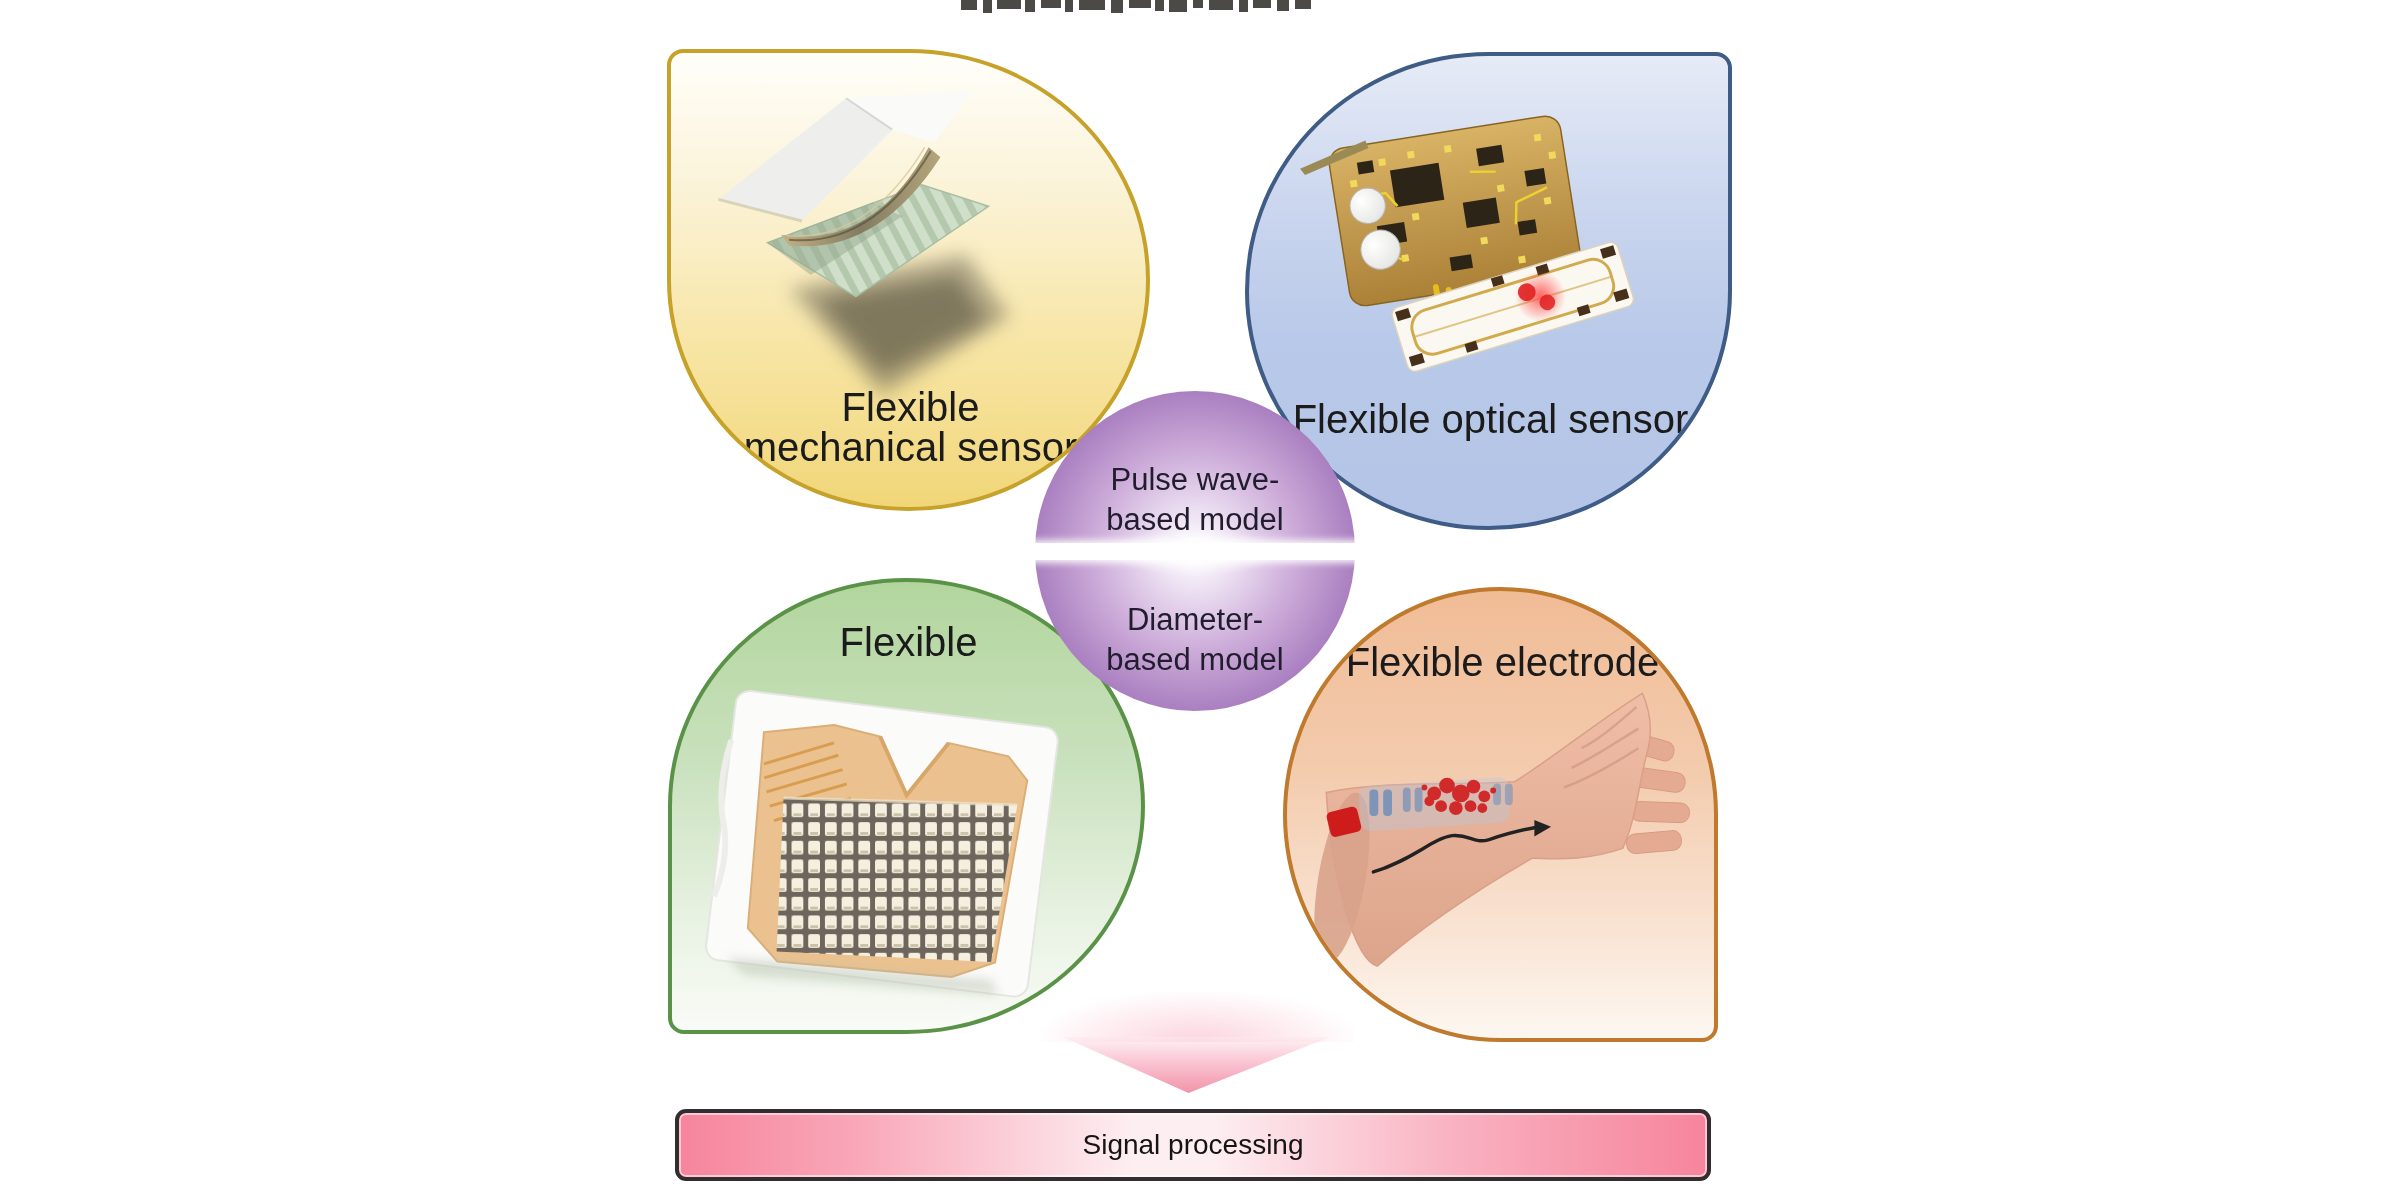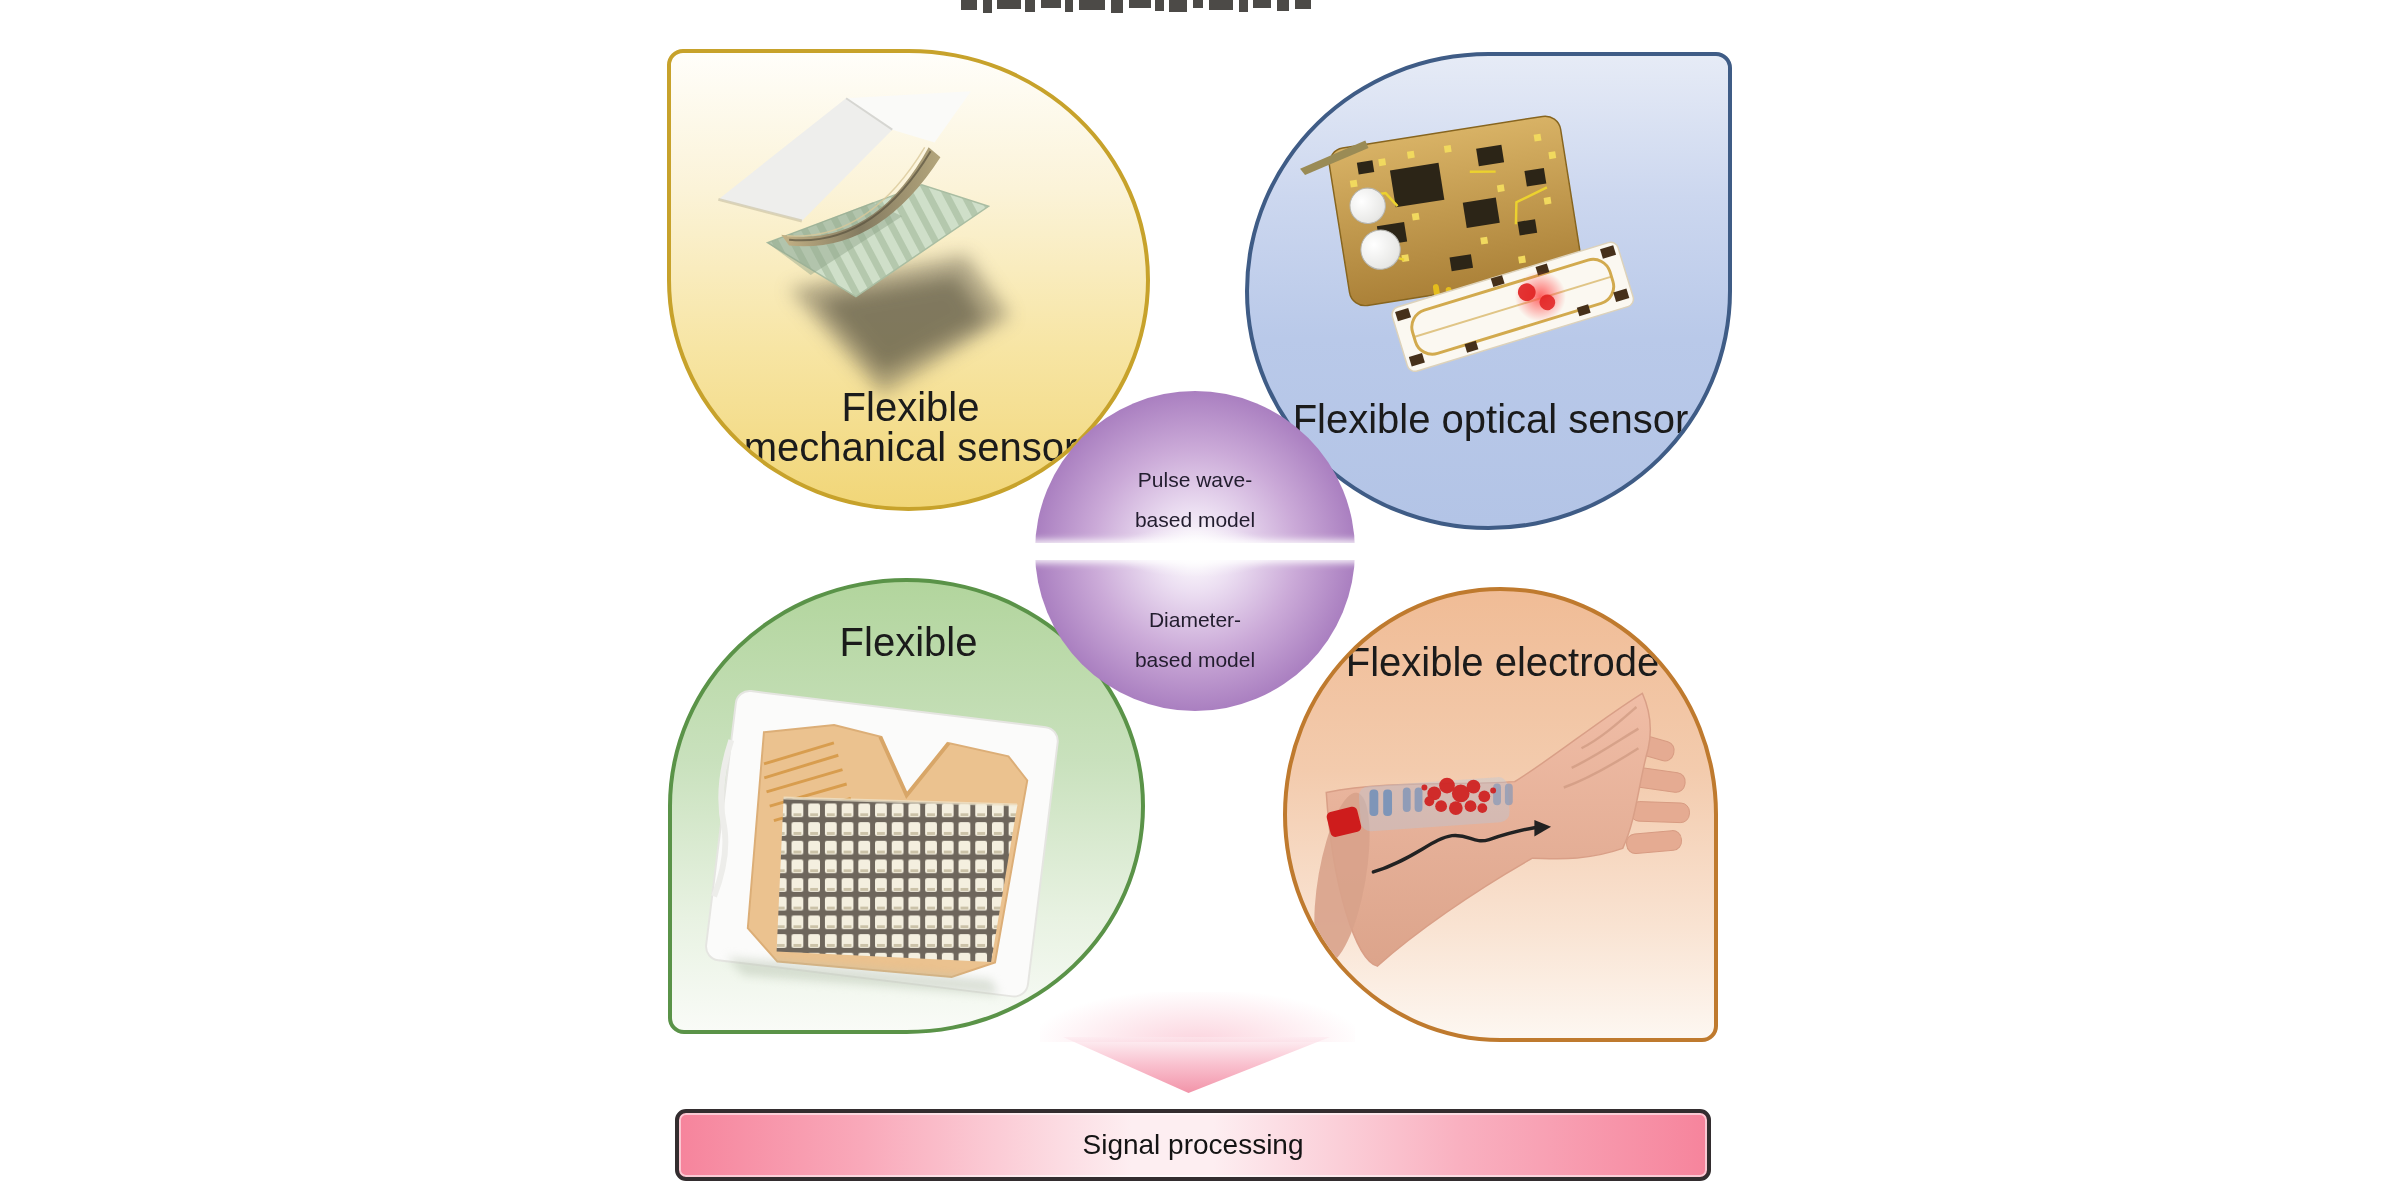--- a/index.html
+++ b/index.html
@@ -46,21 +46,21 @@
   }
   #center-divider{
     position:absolute;left:-4px;right:-4px;top:152px;height:17px;background:#ffffff;z-index:1;
     box-shadow:0 0 7px 3px rgba(255,255,255,0.9);
   }
   #center-flare{
     position:absolute;left:50%;top:136px;width:170px;height:50px;transform:translateX(-50%);
     background:radial-gradient(closest-side,rgba(255,255,255,1),rgba(255,255,255,0));z-index:2;
   }
   .center-text{
-    position:absolute;left:0;right:0;text-align:center;font-size:21px;line-height:40px;
+    position:absolute;left:0;right:0;text-align:center;font-size:31px;line-height:40px;
     color:#221d2e;z-index:3;
   }
   #center-top-text{top:69px;}
   #center-bottom-text{top:189px;margin-top:20px;}
   
   #arrow-glow{
     position:absolute;left:1040px;top:992px;width:315px;height:50px;z-index:1;
     background:radial-gradient(ellipse at 50% 100%,rgba(248,170,190,0.5),rgba(255,255,255,0) 75%);
   }
   #down-arrow{

